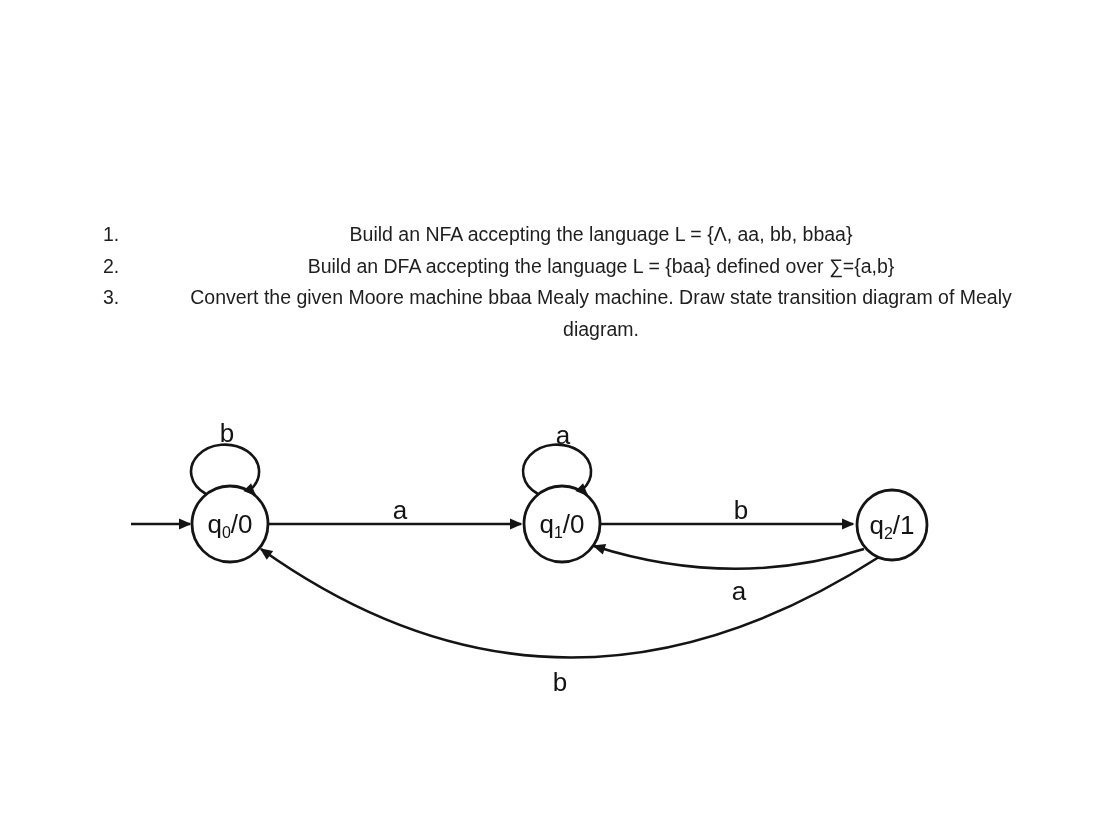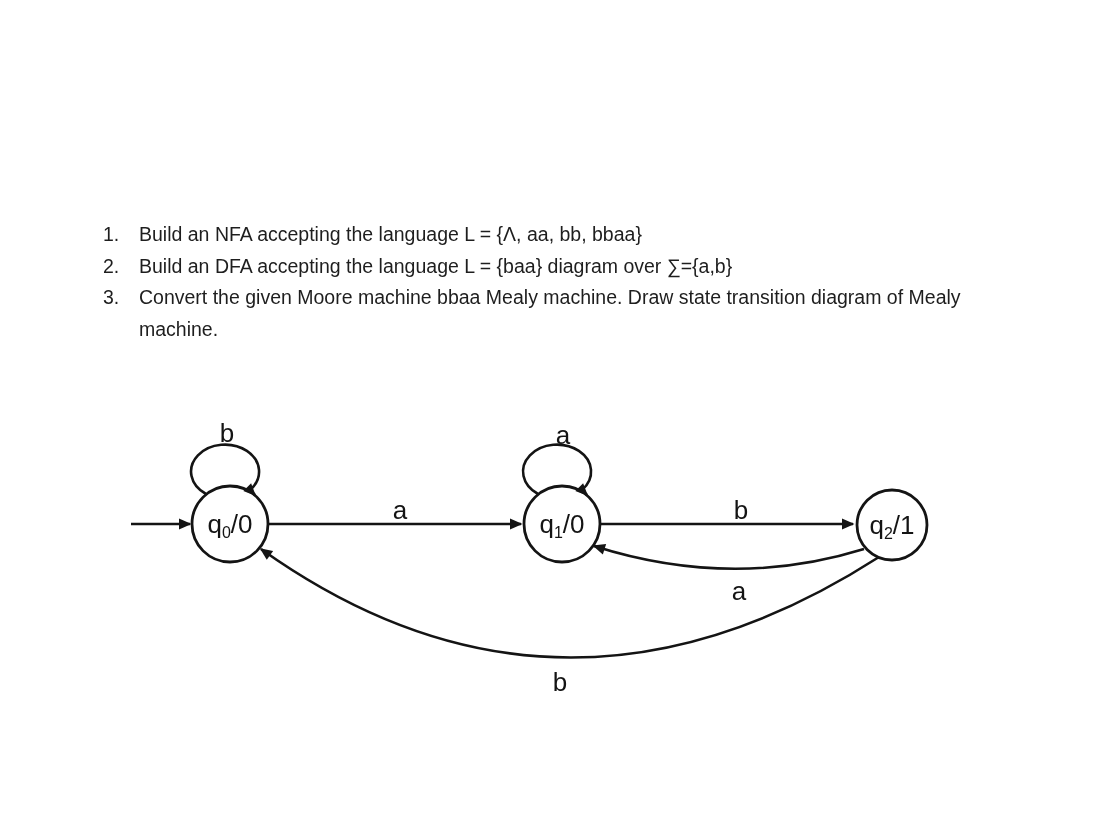--- a/index.html
+++ b/index.html
@@ -27,20 +27,21 @@
   .problem-item {
     display: flex;
     align-items: flex-start;
   }
   .problem-number {
     flex: 0 0 36px;
     width: 36px;
   }
   .problem-text {
     flex: 1 1 auto;
+    text-align: center;
   }
   .diagram-svg {
     position: absolute;
     left: 0;
     top: 0;
   }
   .edge {
     fill: none;
     stroke: #141414;
     stroke-width: 2.6;
@@ -74,28 +75,28 @@
   <div class="problem-list">
     <div class="problem-item">
       <span class="problem-number">1.</span>
       <span class="problem-text">
         <span>Build an NFA accepting the language L = {Λ, aa, bb, bbaa}</span>
       </span>
     </div>
     <div class="problem-item">
       <span class="problem-number">2.</span>
       <span class="problem-text">
-        <span>Build an DFA accepting the language L = {baa} diagram over ∑={a,b}</span>
+        <span>Build an DFA accepting the language L = {baa} defined over ∑={a,b}</span>
       </span>
     </div>
     <div class="problem-item">
       <span class="problem-number">3.</span>
       <span class="problem-text">
         <span style="display:block">Convert the given Moore machine bbaa Mealy machine. Draw state transition diagram of Mealy</span>
-        <span style="display:block">machine.</span>
+        <span style="display:block">diagram.</span>
       </span>
     </div>
   </div>
 
   <svg class="diagram-svg" width="1118" height="816" viewBox="0 0 1118 816">
     <defs>
       <marker id="arrowhead" markerUnits="userSpaceOnUse" markerWidth="16" markerHeight="14" refX="12" refY="6" orient="auto">
         <path d="M1,0.5 L13.5,6 L1,11.5 z" fill="#141414"></path>
       </marker>
     </defs>

